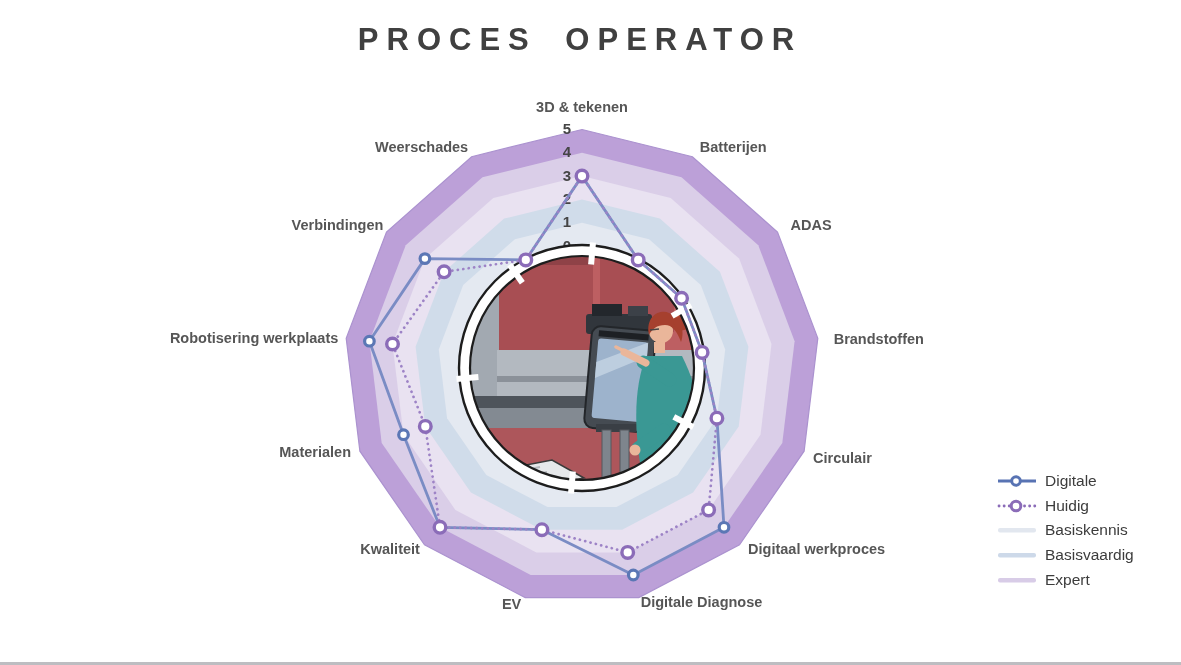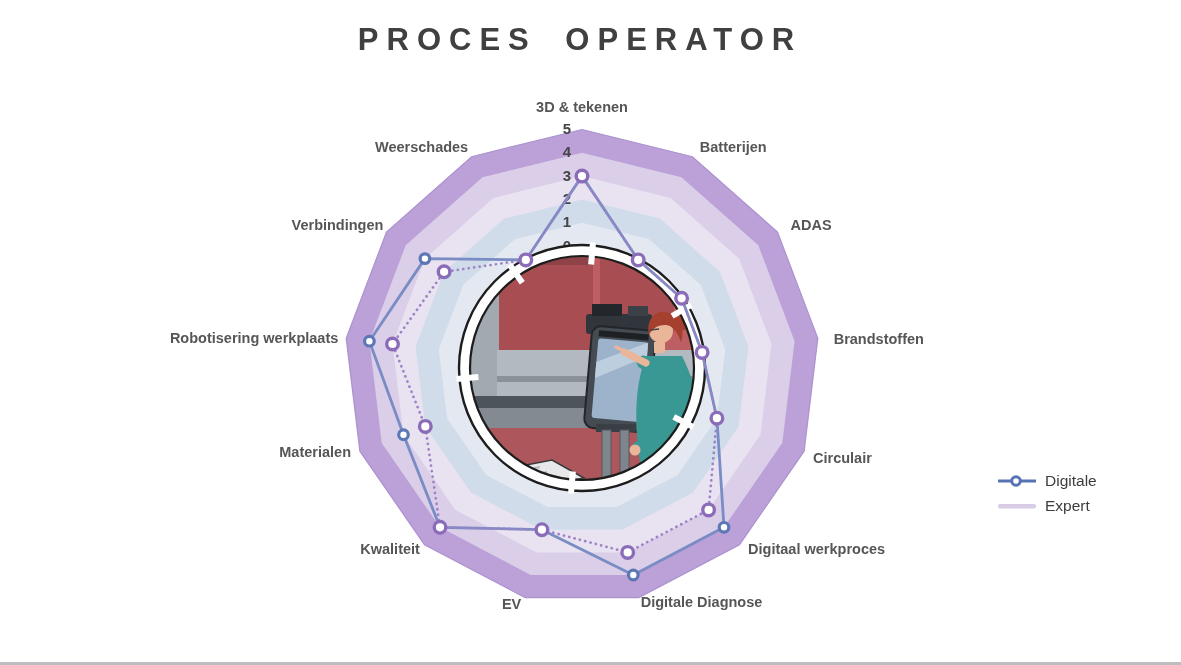--- a/index.html
+++ b/index.html
@@ -146,19 +146,38 @@
   <div class="legend" id="legend">
       <div class="legend-item">
         <svg class="legend-swatch" width="40" height="16" viewBox="0 0 40 16">
           <line x1="1" y1="8" x2="39" y2="8" stroke="#5873b3" stroke-width="3.2"></line>
           <circle cx="19" cy="8" r="4.3" fill="#fff" stroke="#5873b3" stroke-width="3"></circle>
         </svg>
         <span class="legend-label">Digitale</span>
       </div>
       <div class="legend-item">
         <svg class="legend-swatch" width="40" height="16" viewBox="0 0 40 16">
+          <line x1="2" y1="8" x2="38" y2="8" stroke="#8b6cb8" stroke-width="2.8" stroke-linecap="round" stroke-dasharray="0.1 5"></line>
+          <circle cx="19" cy="8" r="4.8" fill="#fff" stroke="#8b6cb8" stroke-width="3"></circle>
+        </svg>
+        <span class="legend-label">Huidig</span>
+      </div>
+      <div class="legend-item">
+        <svg class="legend-swatch" width="40" height="16" viewBox="0 0 40 16">
+          <rect x="1" y="6" width="38" height="4.5" rx="2" fill="#e2e7ef"></rect>
+        </svg>
+        <span class="legend-label">Basiskennis</span>
+      </div>
+      <div class="legend-item">
+        <svg class="legend-swatch" width="40" height="16" viewBox="0 0 40 16">
+          <rect x="1" y="6" width="38" height="4.5" rx="2" fill="#cdd9e9"></rect>
+        </svg>
+        <span class="legend-label">Basisvaardig</span>
+      </div>
+      <div class="legend-item">
+        <svg class="legend-swatch" width="40" height="16" viewBox="0 0 40 16">
           <rect x="1" y="6" width="38" height="4.5" rx="2" fill="#d8cce7"></rect>
         </svg>
         <span class="legend-label">Expert</span>
       </div>
     </div>
   <div class="bottom-line"></div>
 </div>
 
 </body></html>

